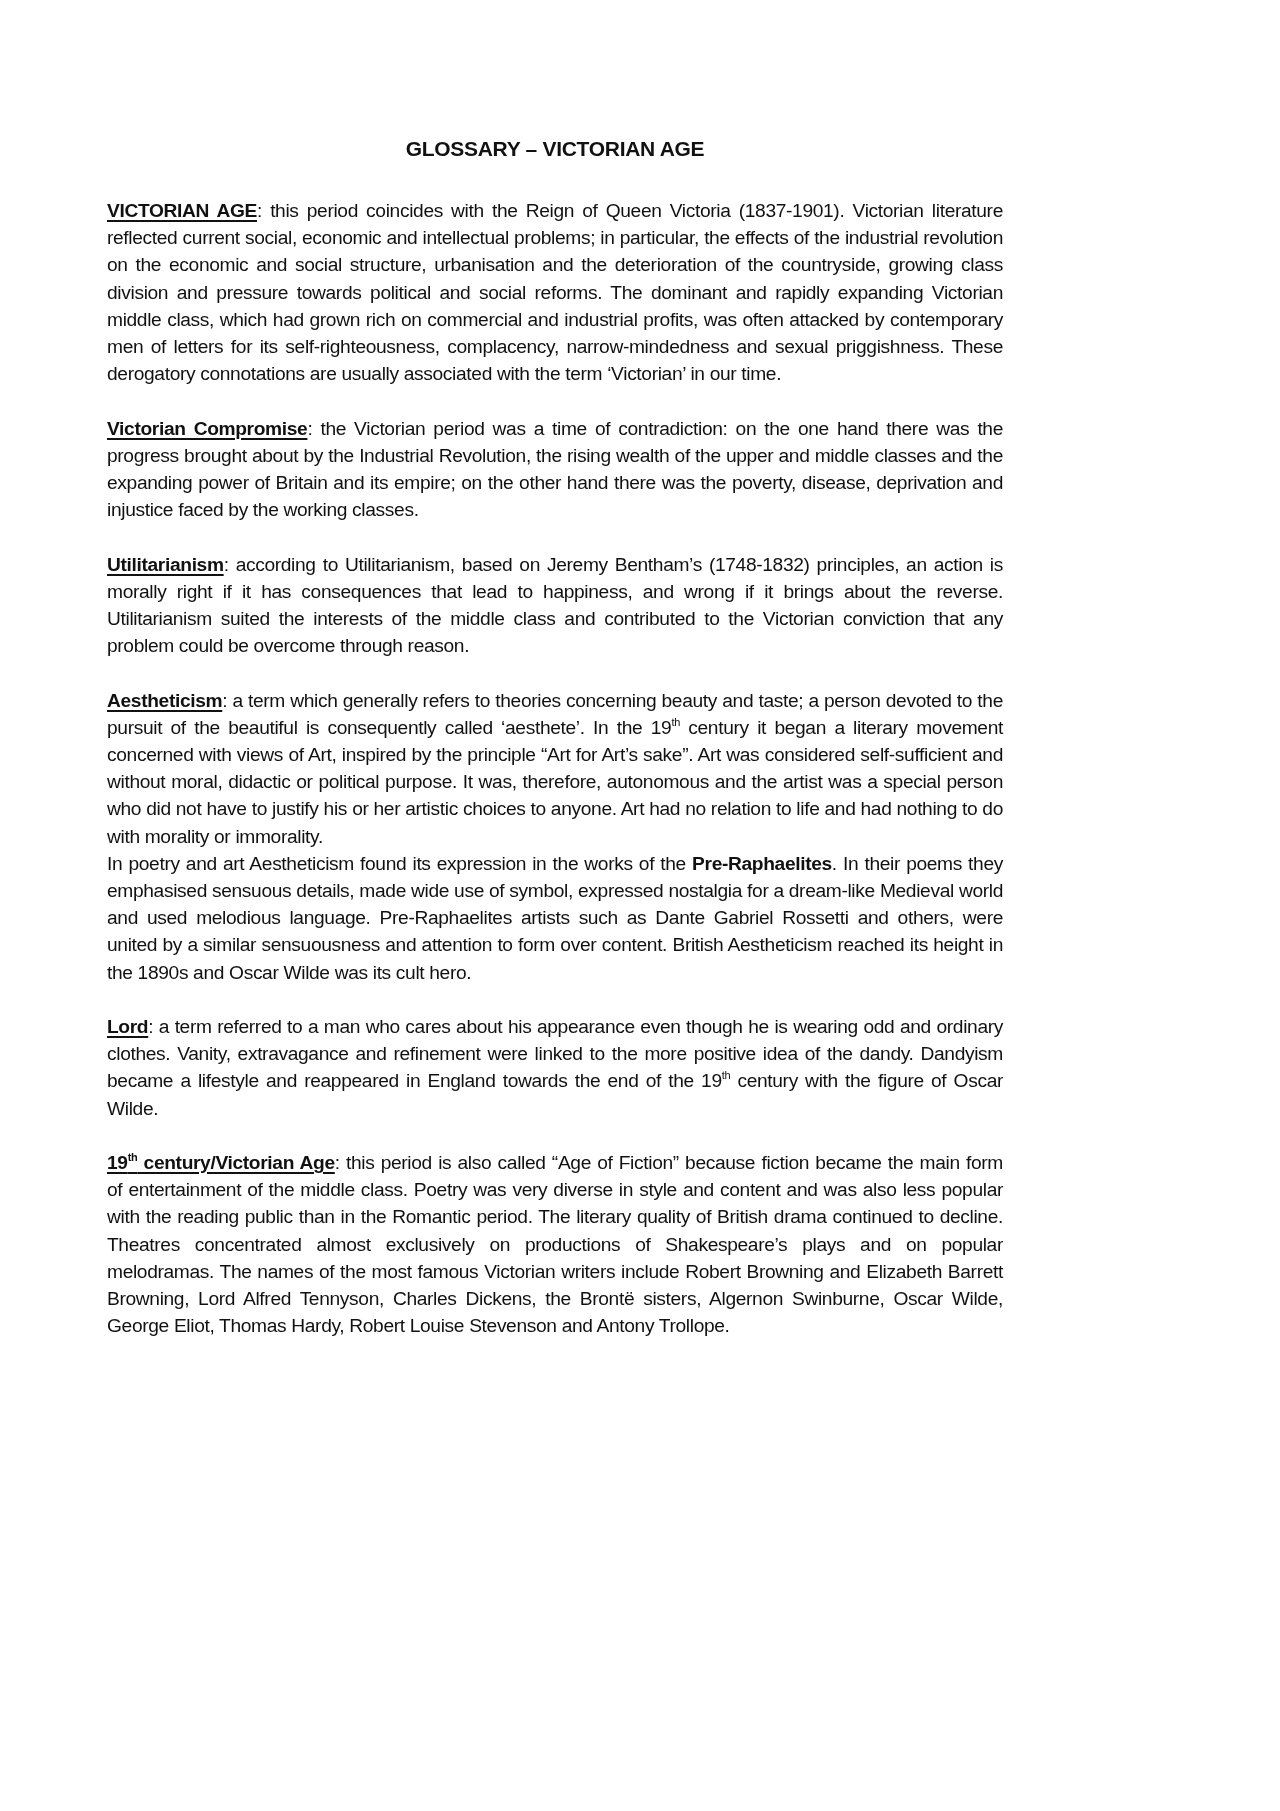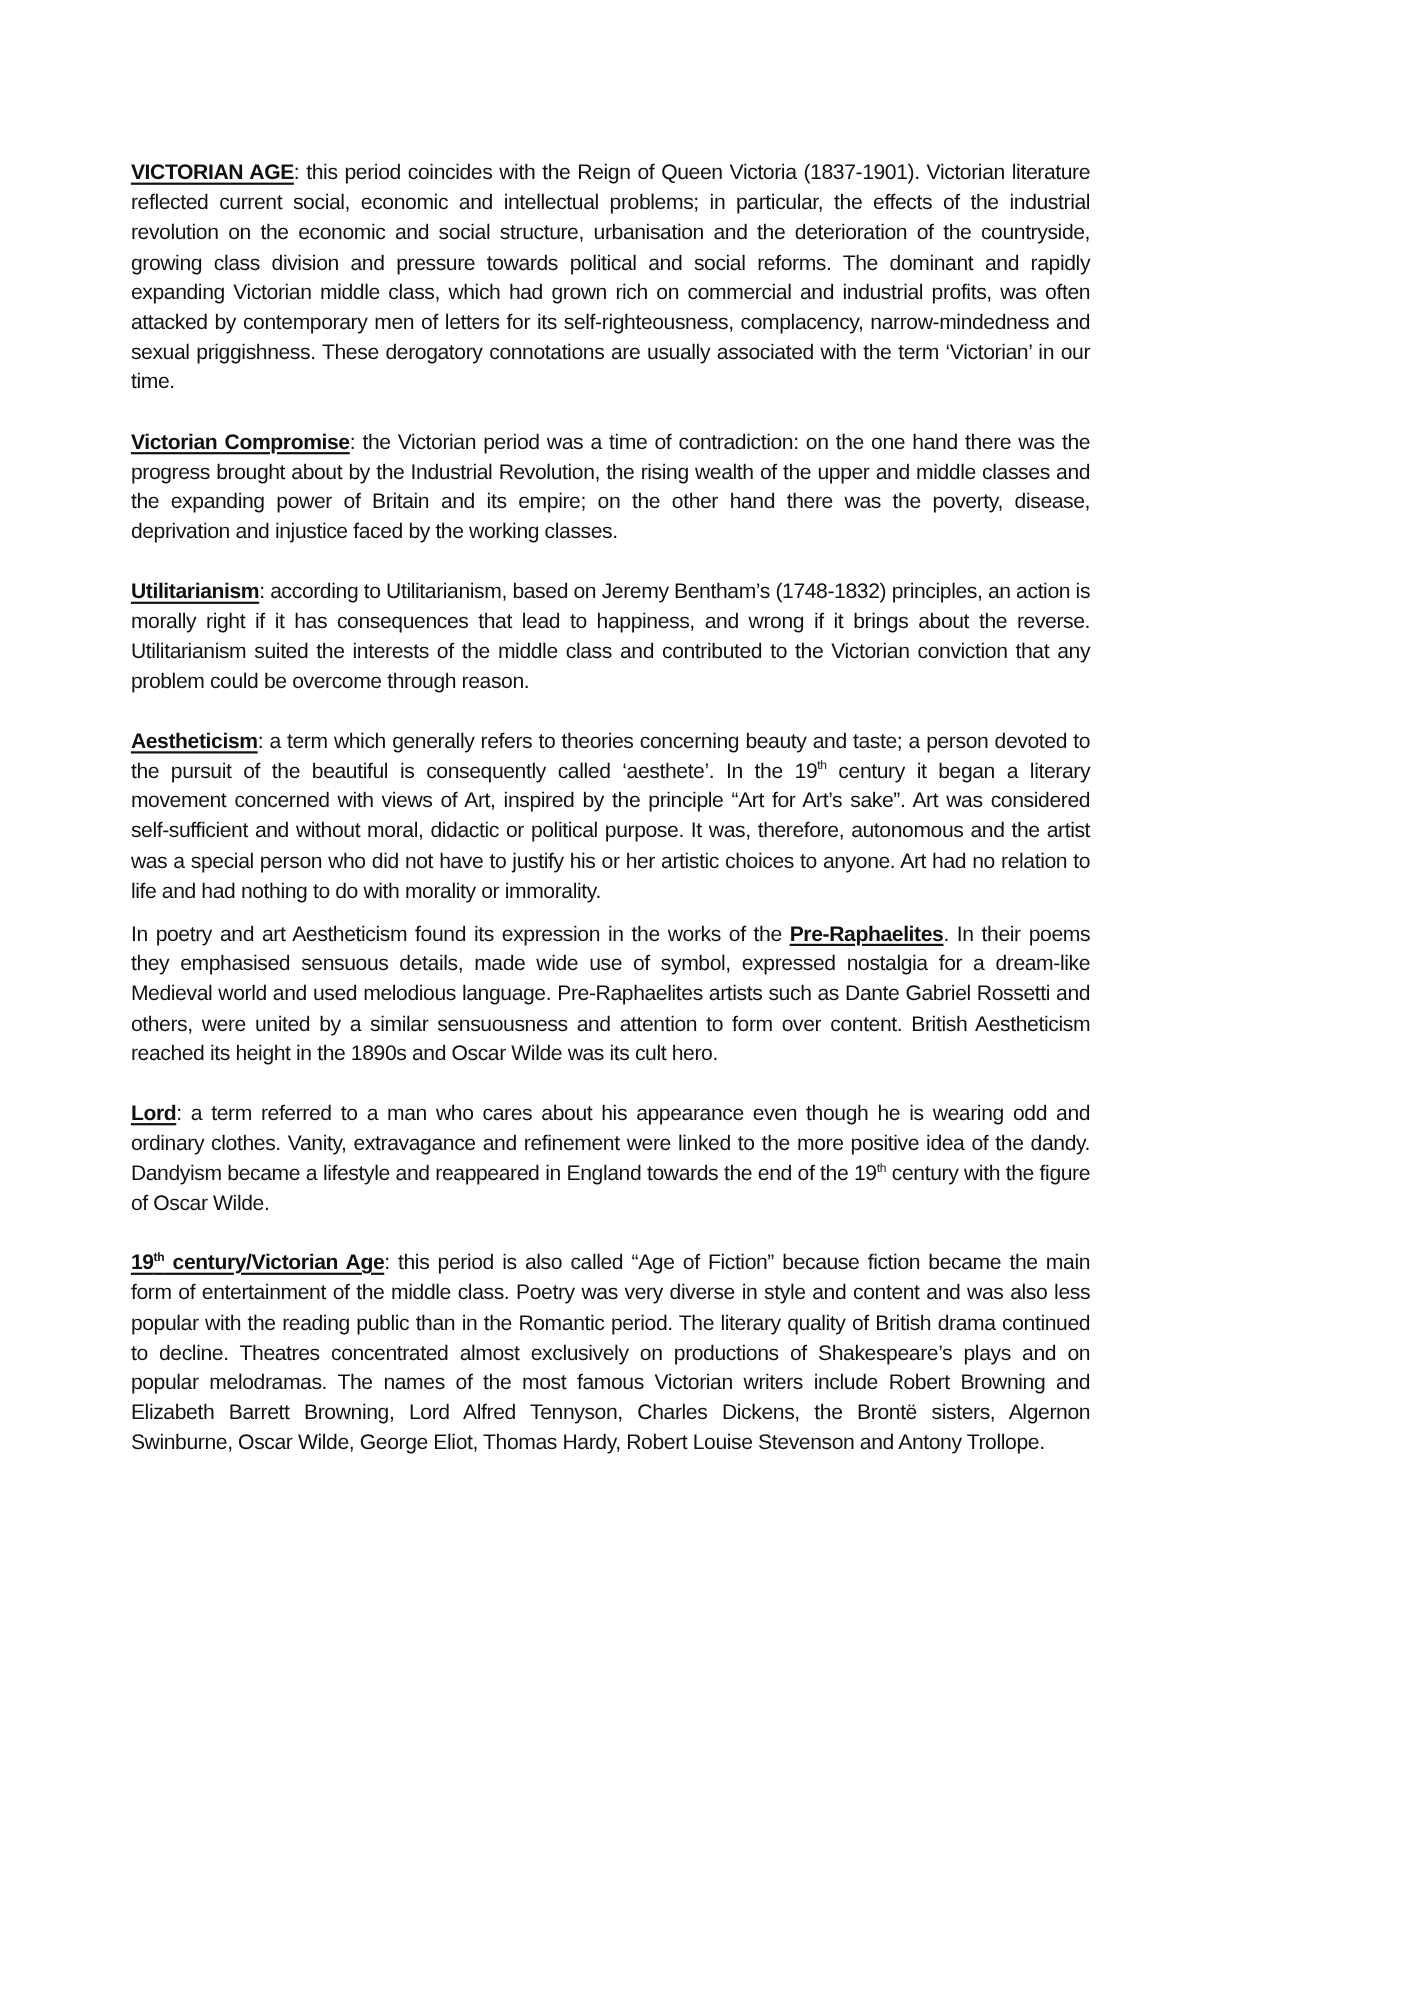--- a/index.html
+++ b/index.html
@@ -31,44 +31,44 @@
       line-height: 34px;
     }
     .entry {
       font-size: 19.2px;
       line-height: 27.2px;
       text-align: justify;
       margin: 0 0 27.2px 0;
       letter-spacing: -0.35px;
     }
     .entry p {
-      margin: 12px;
+      margin: 0;
     }
     .term {
       font-weight: bold;
       text-decoration: underline;
       text-decoration-thickness: 2px;
       text-underline-offset: 3px;
     }
     sup {
       font-size: 11px;
       line-height: 0;
       vertical-align: 8px;
     }
     .inline-term {
       font-weight: bold;
-      text-decoration: underline;
       text-decoration-thickness: 2px;
       text-underline-offset: 3px;
     }
   </style>
 </head>
 <body>
 
 <div class="page">
+  <div class="title">GLOSSARY – VICTORIAN AGE</div>
 
   <div class="entry">
     <p><span class="term">VICTORIAN AGE</span><span>: this period coincides with the Reign of Queen Victoria (1837-1901). Victorian literature reflected current social, economic and intellectual problems; in particular, the effects of the industrial revolution on the economic and social structure, urbanisation and the deterioration of the countryside, growing class division and pressure towards political and social reforms. The dominant and rapidly expanding Victorian middle class, which had grown rich on commercial and industrial profits, was often attacked by contemporary men of letters for its self-righteousness, complacency, narrow-mindedness and sexual priggishness. These derogatory connotations are usually associated with the term ‘Victorian’ in our time.</span></p>
   </div>
 
   <div class="entry">
     <p><span class="term">Victorian Compromise</span><span>: the Victorian period was a time of contradiction: on the one hand there was the progress brought about by the Industrial Revolution, the rising wealth of the upper and middle classes and the expanding power of Britain and its empire; on the other hand there was the poverty, disease, deprivation and injustice faced by the working classes.</span></p>
   </div>
 
   <div class="entry">

